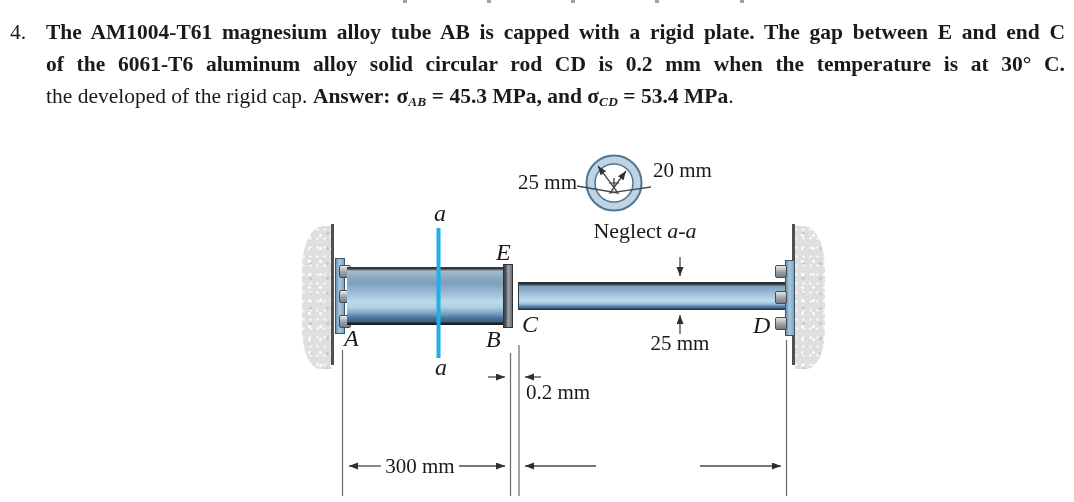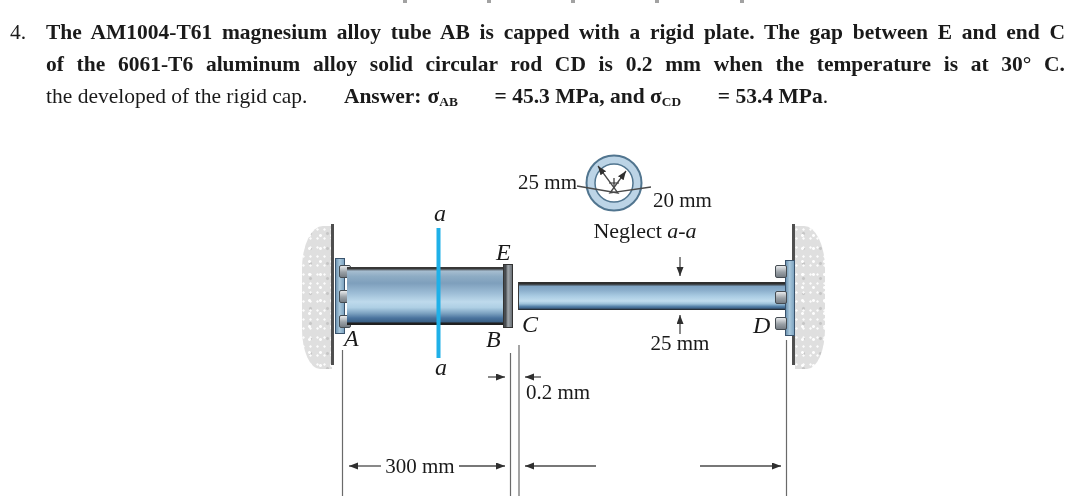--- a/index.html
+++ b/index.html
@@ -9,22 +9,22 @@
   }
   
   .prob-number{
     position:absolute;left:10px;top:16px;font-size:21.5px;line-height:32px;
   }
   .prob-text{
     position:absolute;left:46px;top:16px;width:1019px;font-size:21.5px;line-height:32px;
   }
   .jline{text-align:justify;text-align-last:justify;font-weight:bold;}
   .lastline{text-align:left;}
-  .bold{font-weight:bold;margin-left:31px;}
-  sub.bsub{font-weight:bold;font-size:0.62em;vertical-align:-0.25em;letter-spacing:.2px;}
+  .bold{font-weight:bold;}
+  sub.bsub{font-weight:bold;font-size:0.62em;vertical-align:-0.25em;letter-spacing:.2px;font-style:italic;}
   .ans-sigma{font-weight:bold;margin-left:6px;}
   .ans-sigma2{font-weight:bold;}
   
   .tick{position:absolute;top:0;width:4px;height:3px;background:#a2a2a2;}
   
   .wall-tex{
     position:absolute;background-color:#dfdfdf;
     background-image:
       radial-gradient(circle, rgba(255,255,255,.95) 1px, rgba(255,255,255,0) 1.8px),
       radial-gradient(circle, rgba(255,255,255,.9) .8px, rgba(255,255,255,0) 1.5px),
@@ -143,21 +143,21 @@
     <line x1="459" y1="466" x2="505" y2="466" stroke="#4a4a4a" stroke-width="1.3" marker-end="url(#arr)"></line>
 
     <line x1="596" y1="466" x2="525" y2="466" stroke="#4a4a4a" stroke-width="1.3" marker-end="url(#arr)"></line>
     <line x1="700" y1="466" x2="781" y2="466" stroke="#4a4a4a" stroke-width="1.3" marker-end="url(#arr)"></line>
 
     <line x1="488" y1="377" x2="505" y2="377" stroke="#4a4a4a" stroke-width="1.3" marker-end="url(#arr)"></line>
     <line x1="541" y1="377" x2="525" y2="377" stroke="#4a4a4a" stroke-width="1.3" marker-end="url(#arr)"></line>
   </svg>
 
   <div class="dim right" style="left:503px;top:170px;width:74px">25 mm</div>
-  <div class="dim" style="left:653px;top:188px">20 mm</div>
+  <div class="dim" style="left:653px;top:158px">20 mm</div>
   <div class="dim center" style="left:559px;top:219px;width:172px;font-size:22px"><span>Neglect </span><span style="font-style:italic">a-a</span></div>
 
   <div class="dlabel center" style="left:427px;top:200px;width:26px">a</div>
   <div class="dlabel center" style="left:428px;top:354px;width:26px">a</div>
   <div class="dlabel" style="left:496px;top:239px">E</div>
   <div class="dlabel" style="left:344px;top:325px">A</div>
   <div class="dlabel" style="left:486px;top:326px">B</div>
   <div class="dlabel" style="left:522px;top:311px">C</div>
   <div class="dlabel" style="left:753px;top:312px">D</div>
 

